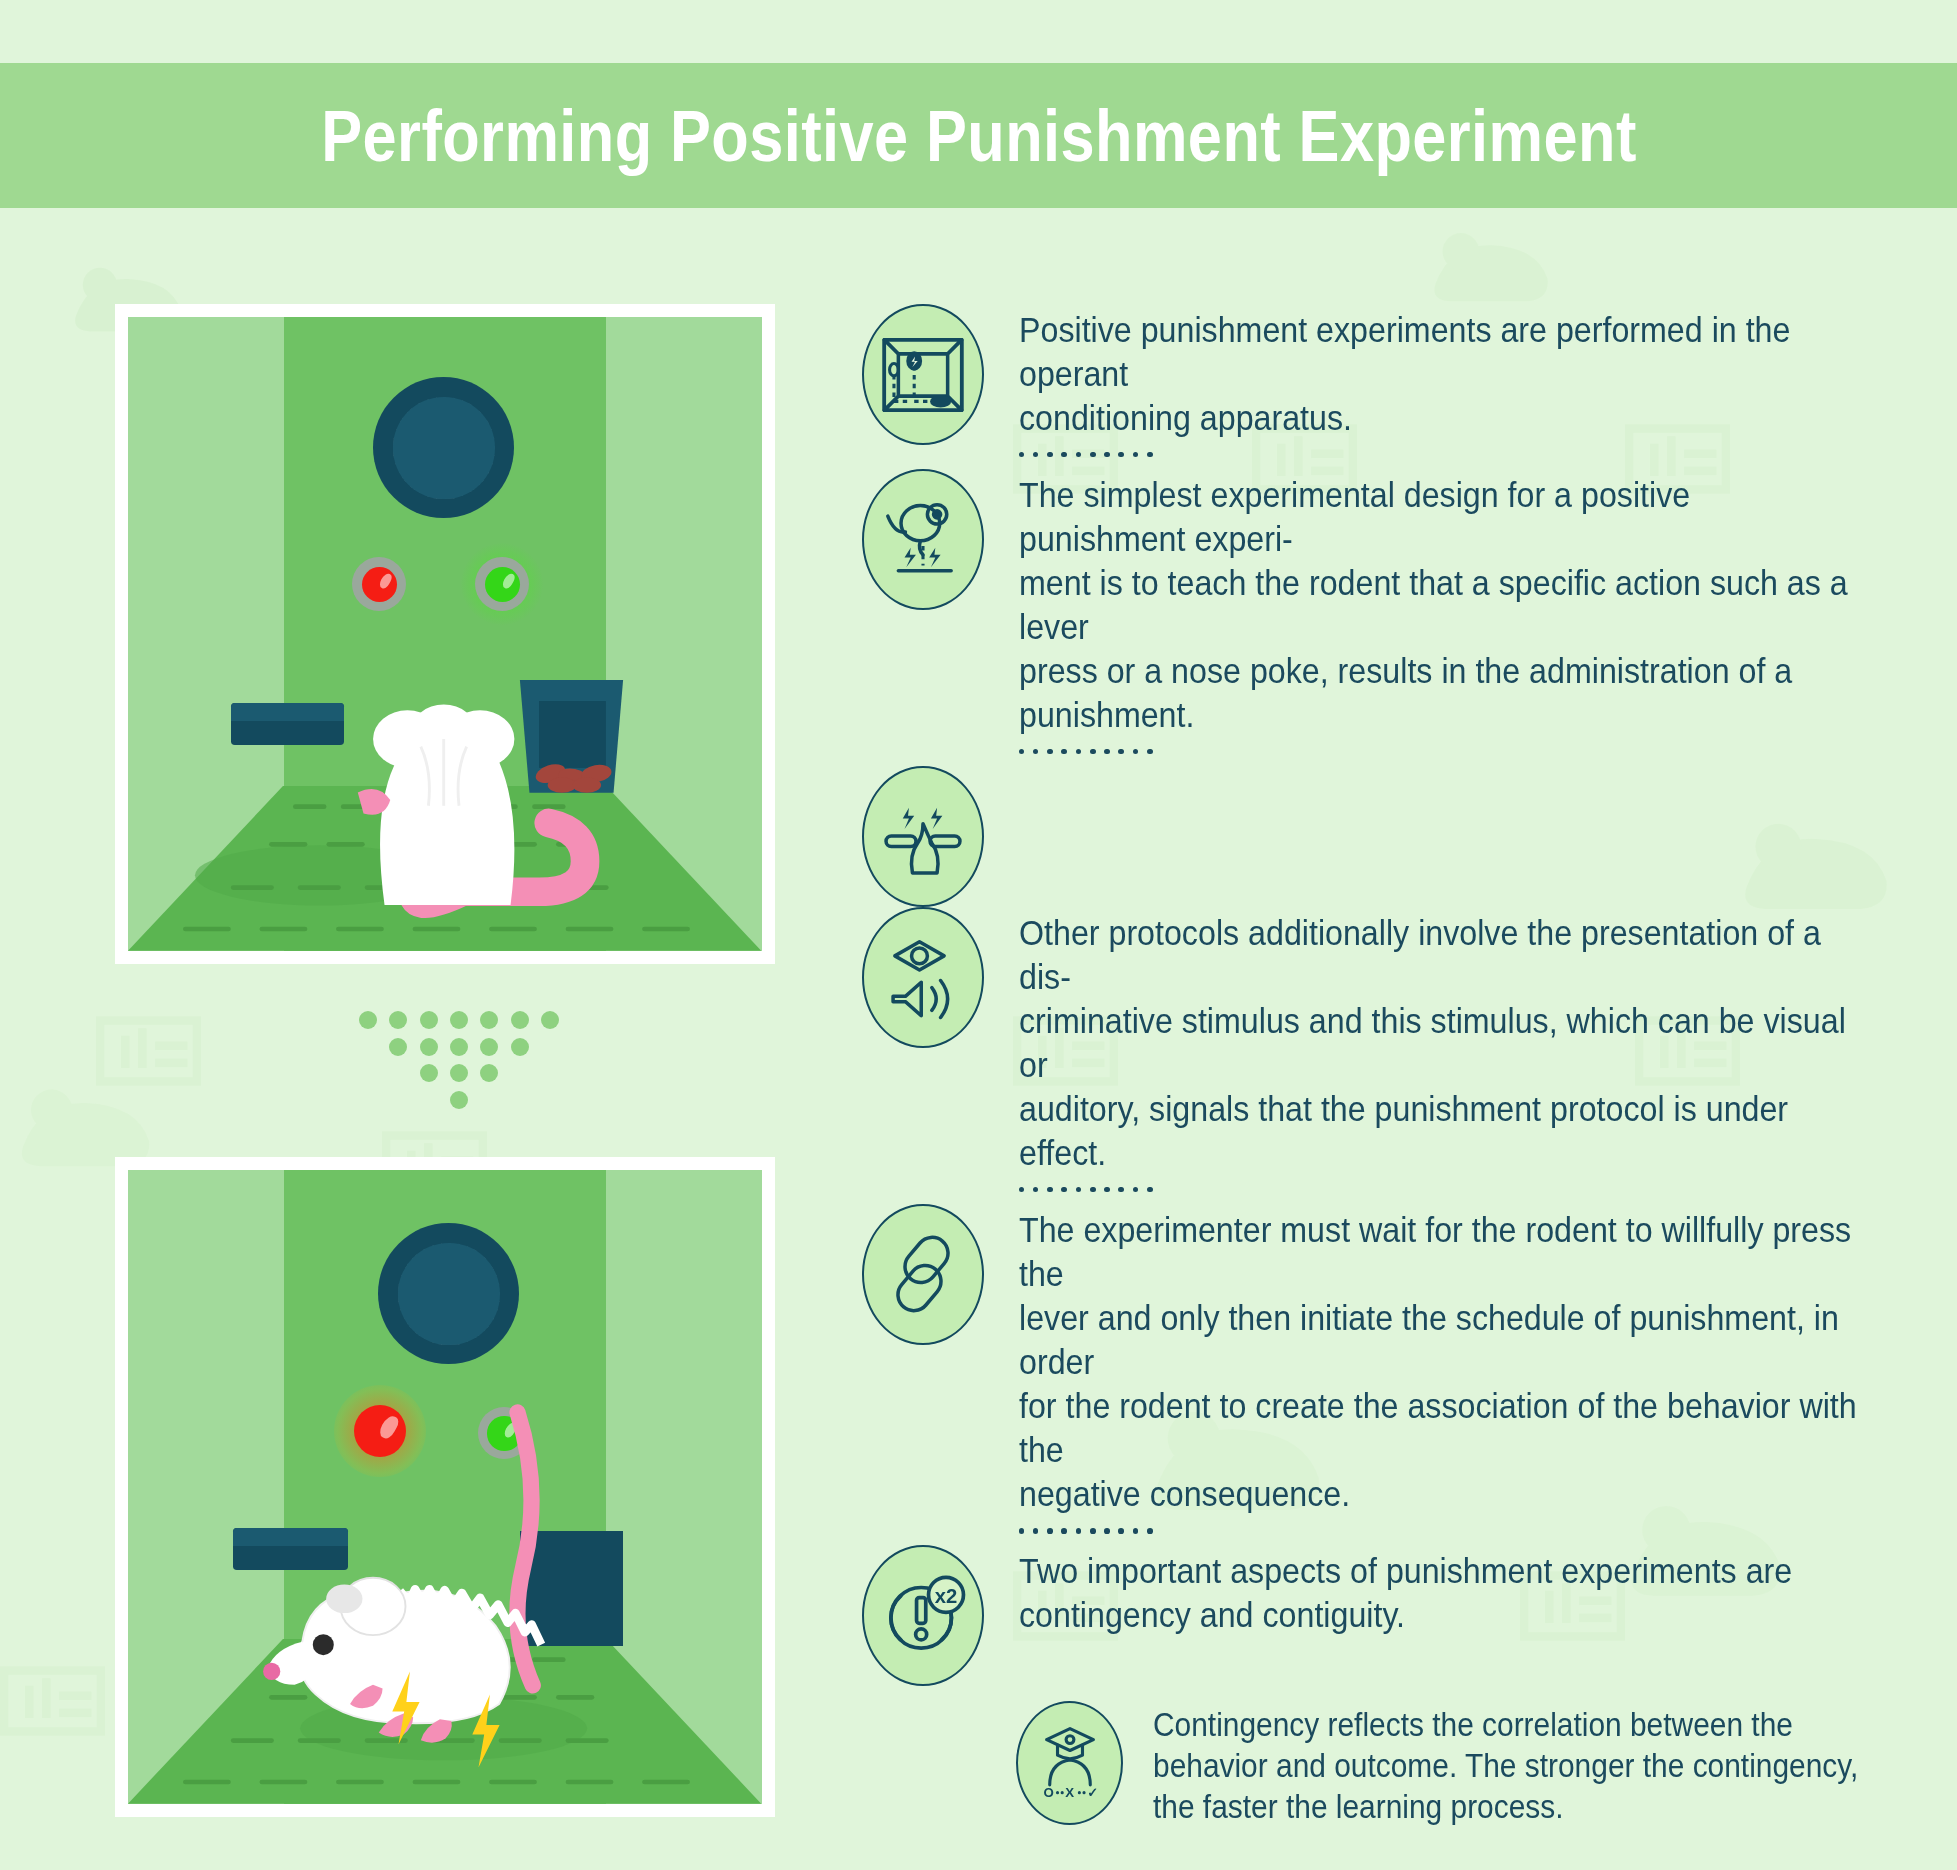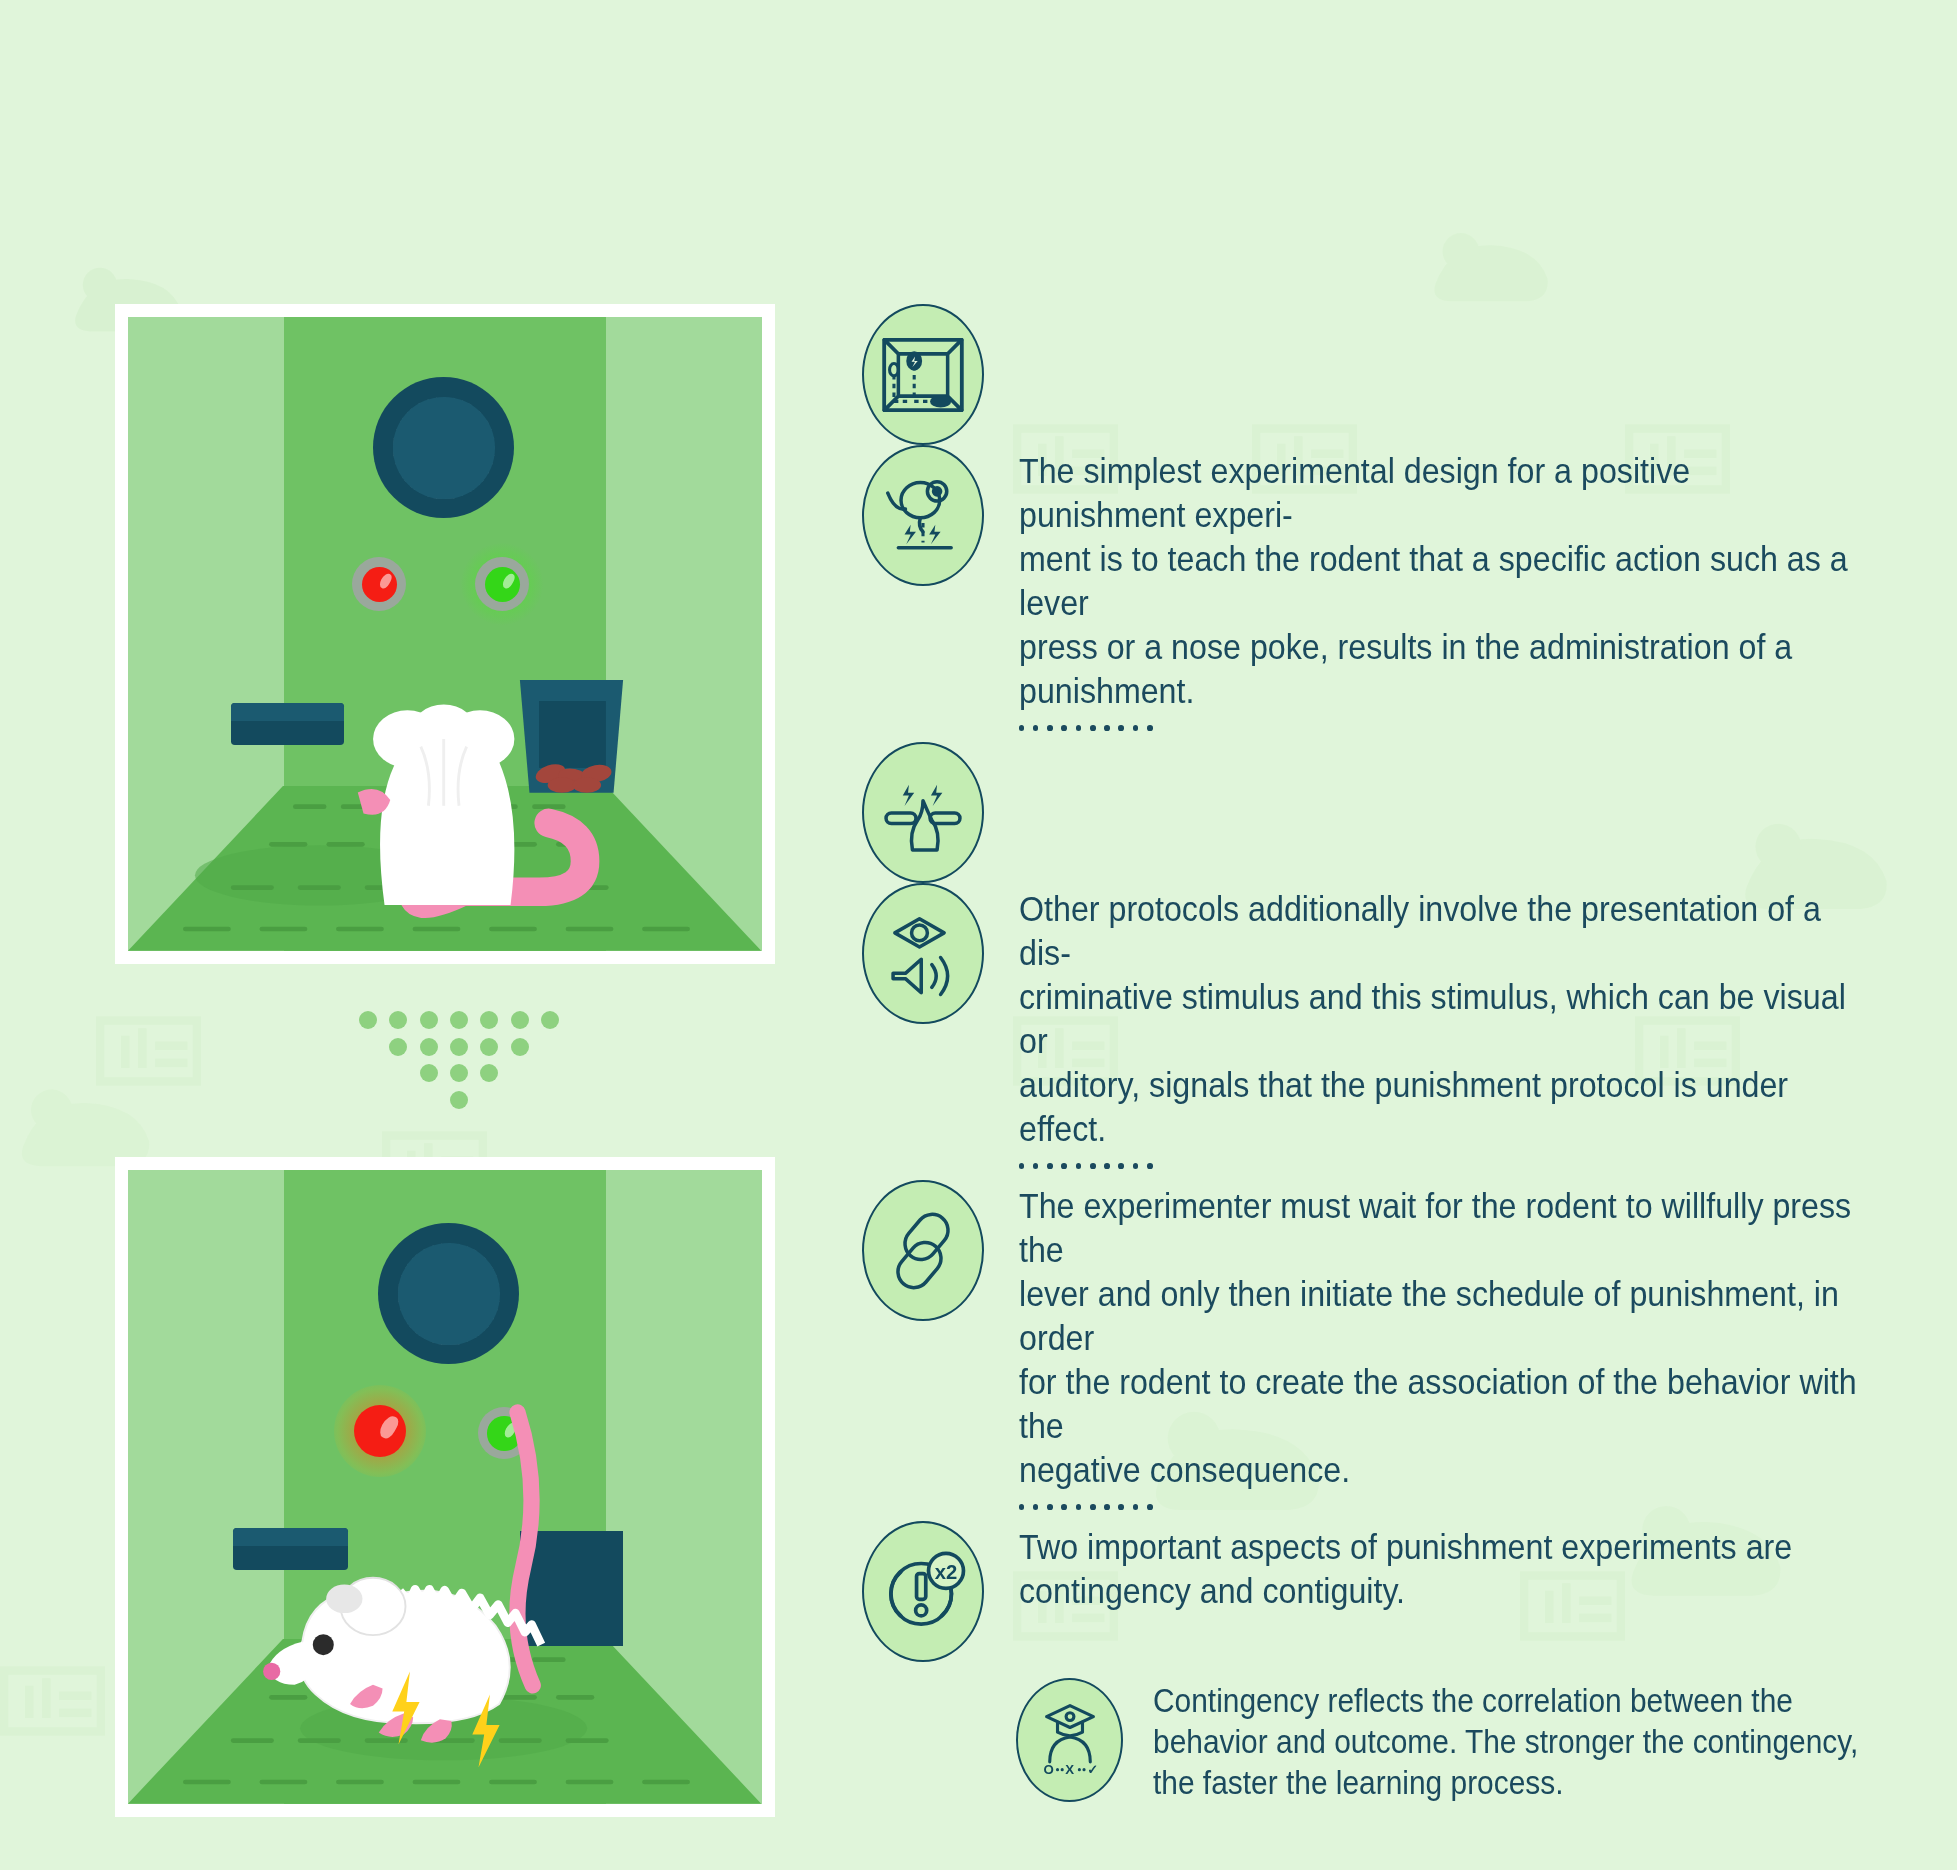--- a/index.html
+++ b/index.html
@@ -207,20 +207,23 @@
       </svg>
     <svg class="wm-logo" style="left:0px;top:1663px;" width="105" height="76" viewBox="0 0 110 80">
         <rect x="4" y="8" width="102" height="64" fill="none" stroke="#d3efcb" stroke-width="9"></rect>
         <rect x="26" y="24" width="9" height="34" fill="#d3efcb"></rect>
         <rect x="44" y="16" width="9" height="42" fill="#d3efcb"></rect>
         <rect x="62" y="30" width="34" height="9" fill="#d3efcb"></rect>
         <rect x="62" y="48" width="34" height="9" fill="#d3efcb"></rect>
       </svg>
   </div>
 
+  <div class="banner">
+    <div class="banner-title">Performing Positive Punishment Experiment</div>
+  </div>
 
   <div class="panel" style="left:115px; top:304px; width:660px; height:660px;">
     <div class="panel-inner">
       <div class="wall-back"></div>
       <div class="wall-left"></div>
       <div class="wall-right"></div>
 
       <svg class="floor" viewBox="0 0 662 175" preserveAspectRatio="none">
         <polygon points="0,175 662,175 500,0 162,0" fill="#5bb551"></polygon>
         <ellipse cx="200" cy="95" rx="130" ry="32" fill="#51a948" opacity=".55"></ellipse>
@@ -440,20 +443,36 @@
               <line x1="17" y1="50" x2="17" y2="80"></line>
               <line x1="17" y1="80" x2="34" y2="80"></line>
             </g>
             <ellipse cx="40" cy="34" rx="9" ry="11" fill="#134a5e"></ellipse>
             <path d="M41 29 l-4 6 h4 l-3 6 6 -7 h-4 z" fill="#e8fae0"></path>
             <ellipse cx="17" cy="44" rx="5" ry="7" fill="none" stroke="#134a5e" stroke-width="3.5"></ellipse>
             <ellipse cx="70" cy="80" rx="12" ry="7" fill="#134a5e"></ellipse>
           </svg>
         </div>
       </div>
+      <div class="text-col">
+        <div class="item-text">Positive punishment experiments are performed in the operant
+conditioning apparatus.</div>
+        <div class="sep">
+          <i></i>
+            <i></i>
+            <i></i>
+            <i></i>
+            <i></i>
+            <i></i>
+            <i></i>
+            <i></i>
+            <i></i>
+            <i></i>
+        </div>
+      </div>
     </div>
 
     <div class="item">
       <div class="icon-wrap">
         <div class="icon-circle">
           <svg width="88" height="88" viewBox="0 0 100 100">
             <g fill="none" stroke="#134a5e" stroke-width="4" stroke-linecap="round" stroke-linejoin="round">
               <ellipse cx="47" cy="32" rx="22" ry="20"></ellipse>
               <circle cx="66" cy="22" r="11"></circle>
               <circle cx="66" cy="22" r="4" fill="#134a5e"></circle>

